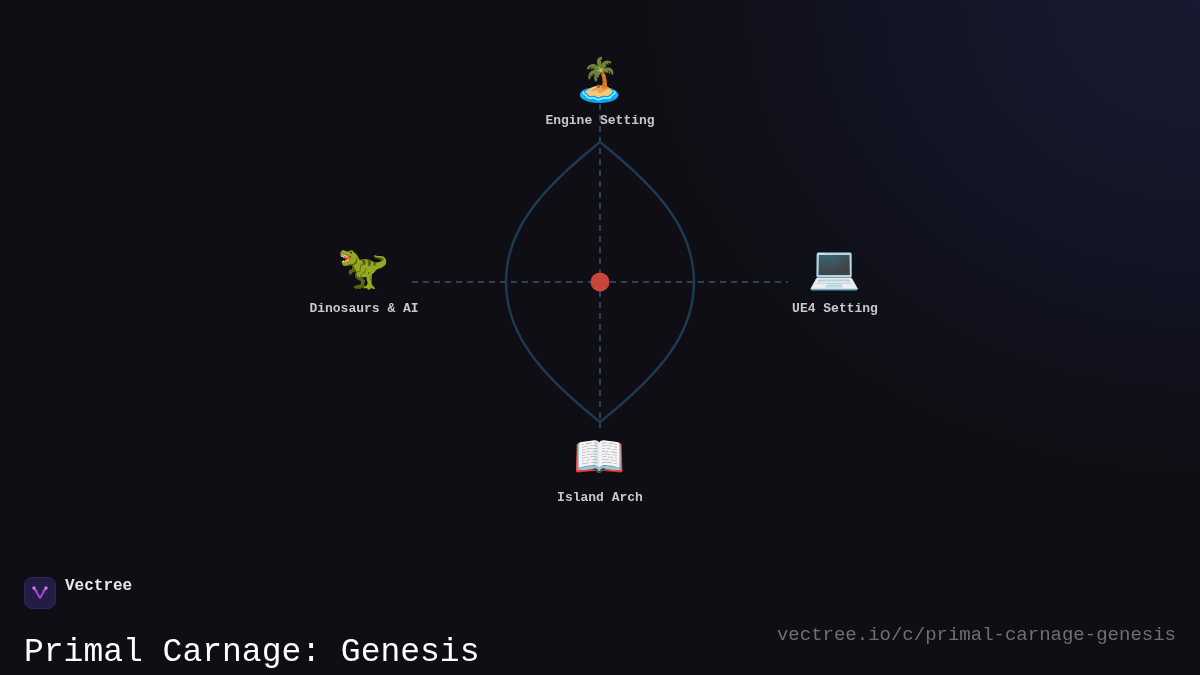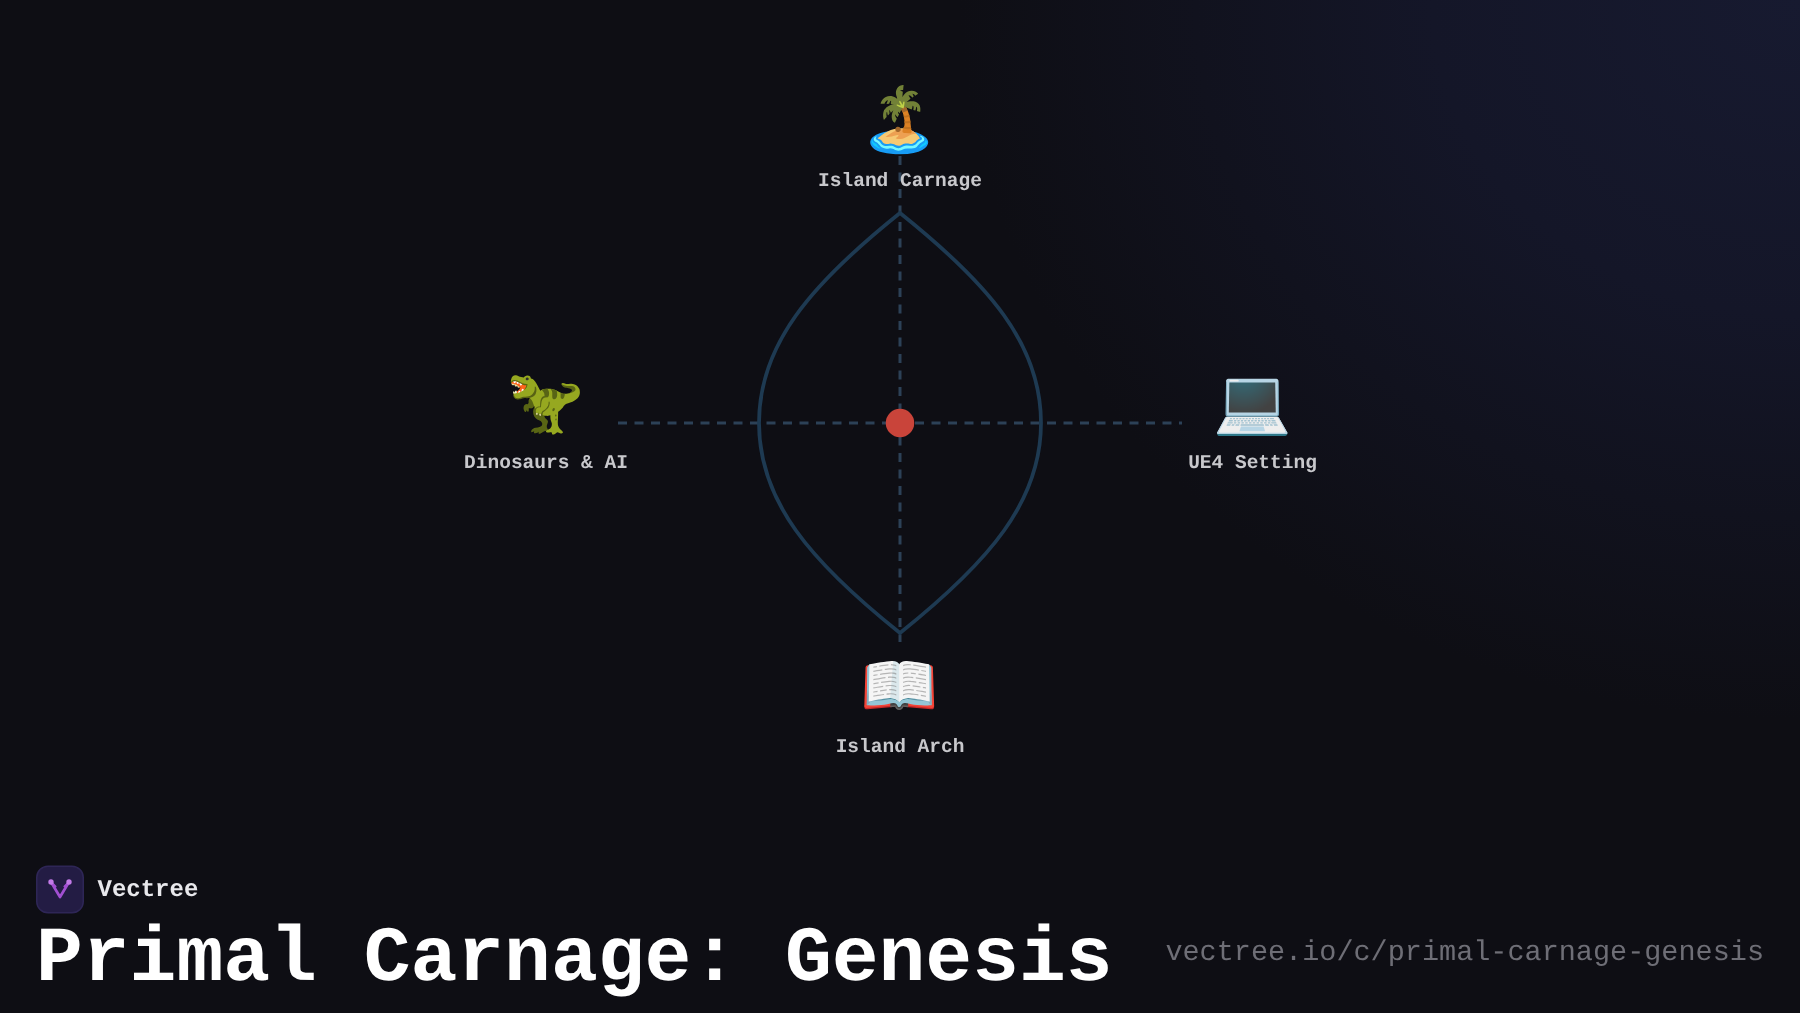--- a/index.html
+++ b/index.html
@@ -18,34 +18,34 @@
   .node .emoji {
     display: block; font-size: 42px; line-height: 50px; height: 50px;
     font-family: "DejaVu Sans", sans-serif;
   }
   .node .label {
     display: block; color: #c8c8cc; font-size: 13px; font-weight: bold;
     margin-top: 8px; white-space: nowrap;
     font-family: "Liberation Mono", "DejaVu Sans Mono", monospace;
   }
   .brand {
-    position: absolute; left: 24px; top: 577px; display: flex; align-items: center;
+    position: absolute; left: 24px; top: 577px; display: flex; align-items: flex-start;
   }
   .brand-logo {
     width: 32px; height: 32px; border-radius: 8px; background: #231c44;
     border: 1px solid #2e2656; display: flex; align-items: center; justify-content: center;
     box-sizing: border-box;
   }
   .brand-name {
     margin-left: 9px; color: #e8e8ec; font-size: 16px; font-weight: bold;
     font-family: "Liberation Mono", "DejaVu Sans Mono", monospace;
   }
   .title {
-    position: absolute; left: 24px; top: 610px; color: #ffffff;
-    font-size: 52px; font-weight: bold; white-space: nowrap;
+    position: absolute; left: 24px; top: 634px; color: #ffffff;
+    font-size: 33px; font-weight: normal; white-space: nowrap;
     font-family: "Liberation Mono", "DejaVu Sans Mono", monospace;
   }
   .url {
     position: absolute; right: 24px; top: 624px; color: #6e6e76; font-size: 19px;
     font-family: "Liberation Mono", "DejaVu Sans Mono", monospace;
   }
 </style>
 </head>
 <body>
 
@@ -53,21 +53,21 @@
 
 <svg class="diagram" width="1200" height="675">
   <line x1="412" y1="282" x2="788" y2="282" stroke="#2c4157" stroke-width="2" stroke-dasharray="6 5"></line>
   <line x1="600" y1="104" x2="600" y2="428" stroke="#2c4157" stroke-width="2" stroke-dasharray="6 5"></line>
   <path d="M600,142 C540,190 506,230 506,282 C506,334 540,374 600,422 C660,374 694,334 694,282 C694,230 660,190 600,142 Z" fill="none" stroke="#1e3a52" stroke-width="2.5"></path>
   <circle cx="600" cy="282" r="9.5" fill="#c9443a"></circle>
 </svg>
 
 <div class="node" style="left:600px; top:55px;">
   <span class="emoji">🏝️</span>
-  <span class="label">Island Carnage</span>
+  <span class="label">Engine Setting</span>
 </div>
 
 <div class="node" style="left:364px; top:243px;">
   <span class="emoji">🦖</span>
   <span class="label">Dinosaurs &amp; AI</span>
 </div>
 
 <div class="node" style="left:835px; top:243px;">
   <span class="emoji">💻</span>
   <span class="label">UE4 Setting</span>

